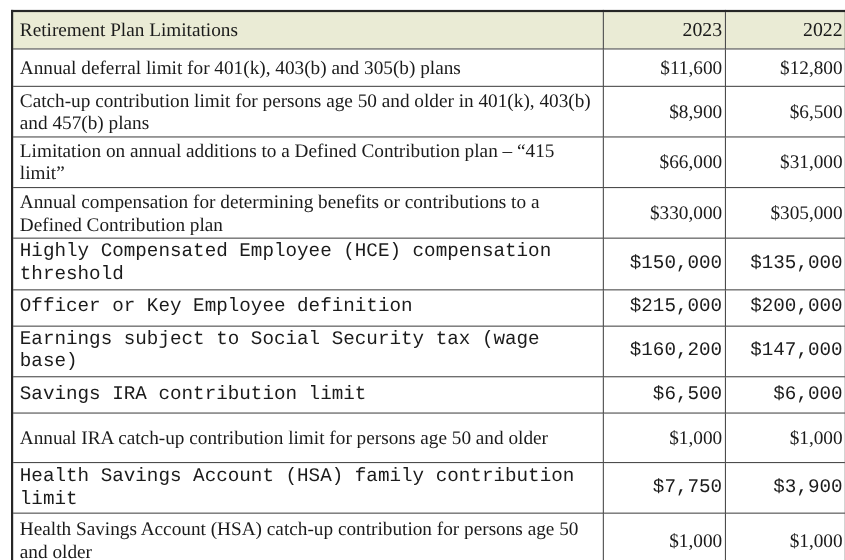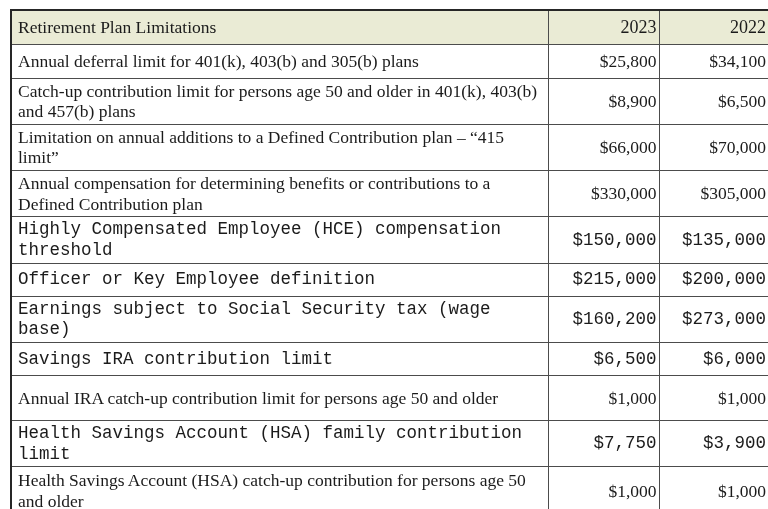--- a/index.html
+++ b/index.html
@@ -66,52 +66,52 @@
   <thead>
     <tr class="header-row">
       <th class="desc">Retirement Plan Limitations</th>
       <th class="val">2023</th>
       <th class="val">2022</th>
     </tr>
   </thead>
   <tbody>
     <tr data-h="34">
       <td class="desc">Annual deferral limit for 401(k), 403(b) and 305(b) plans</td>
-      <td class="val">$25,800</td>
-      <td class="val">$34,100</td>
+      <td class="val">$11,600</td>
+      <td class="val">$12,800</td>
     </tr>
     <tr data-h="46">
       <td class="desc">Catch-up contribution limit for persons age 50 and older in 401(k), 403(b) and 457(b) plans</td>
       <td class="val">$8,900</td>
       <td class="val">$6,500</td>
     </tr>
     <tr data-h="46">
       <td class="desc">Limitation on annual additions to a Defined Contribution plan – “415 limit”</td>
       <td class="val">$66,000</td>
-      <td class="val">$70,000</td>
+      <td class="val">$31,000</td>
     </tr>
     <tr data-h="45">
       <td class="desc">Annual compensation for determining benefits or contributions to a Defined Contribution plan</td>
       <td class="val">$330,000</td>
       <td class="val">$305,000</td>
     </tr>
     <tr data-h="33">
       <td class="desc">Highly Compensated Employee (HCE) compensation threshold</td>
       <td class="val">$150,000</td>
       <td class="val">$135,000</td>
     </tr>
     <tr data-h="33">
       <td class="desc">Officer or Key Employee definition</td>
       <td class="val">$215,000</td>
       <td class="val">$200,000</td>
     </tr>
     <tr data-h="33">
       <td class="desc">Earnings subject to Social Security tax (wage base)</td>
       <td class="val">$160,200</td>
-      <td class="val">$273,000</td>
+      <td class="val">$147,000</td>
     </tr>
     <tr data-h="33">
       <td class="desc">Savings IRA contribution limit</td>
       <td class="val">$6,500</td>
       <td class="val">$6,000</td>
     </tr>
     <tr data-h="45">
       <td class="desc">Annual IRA catch-up contribution limit for persons age 50 and older</td>
       <td class="val">$1,000</td>
       <td class="val">$1,000</td>

